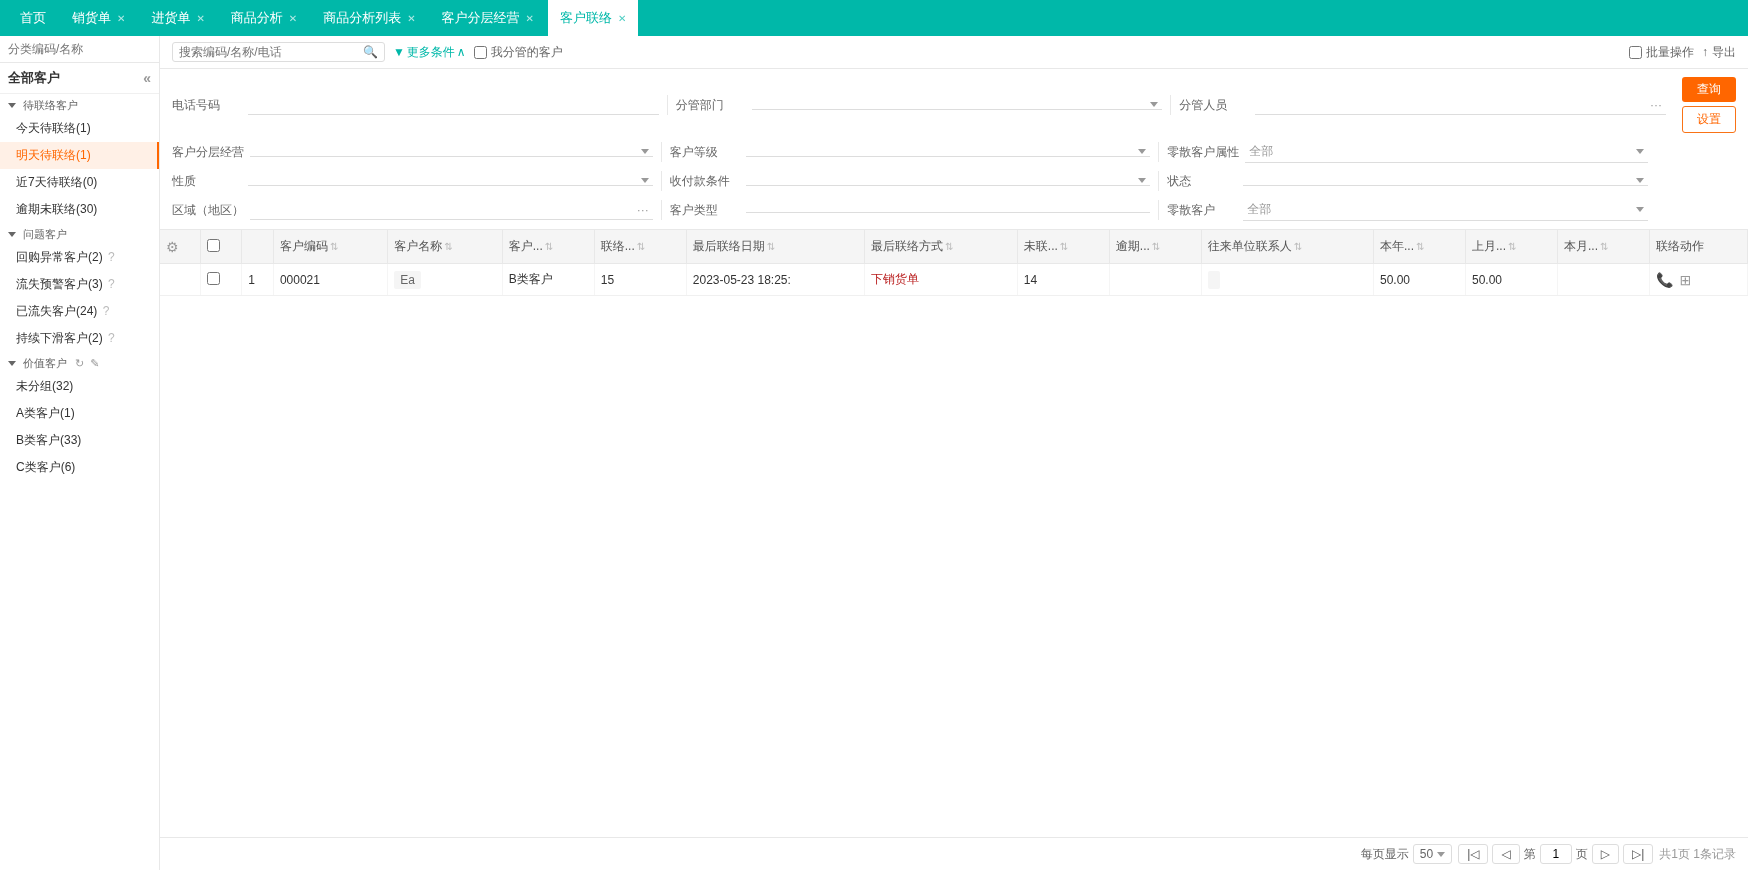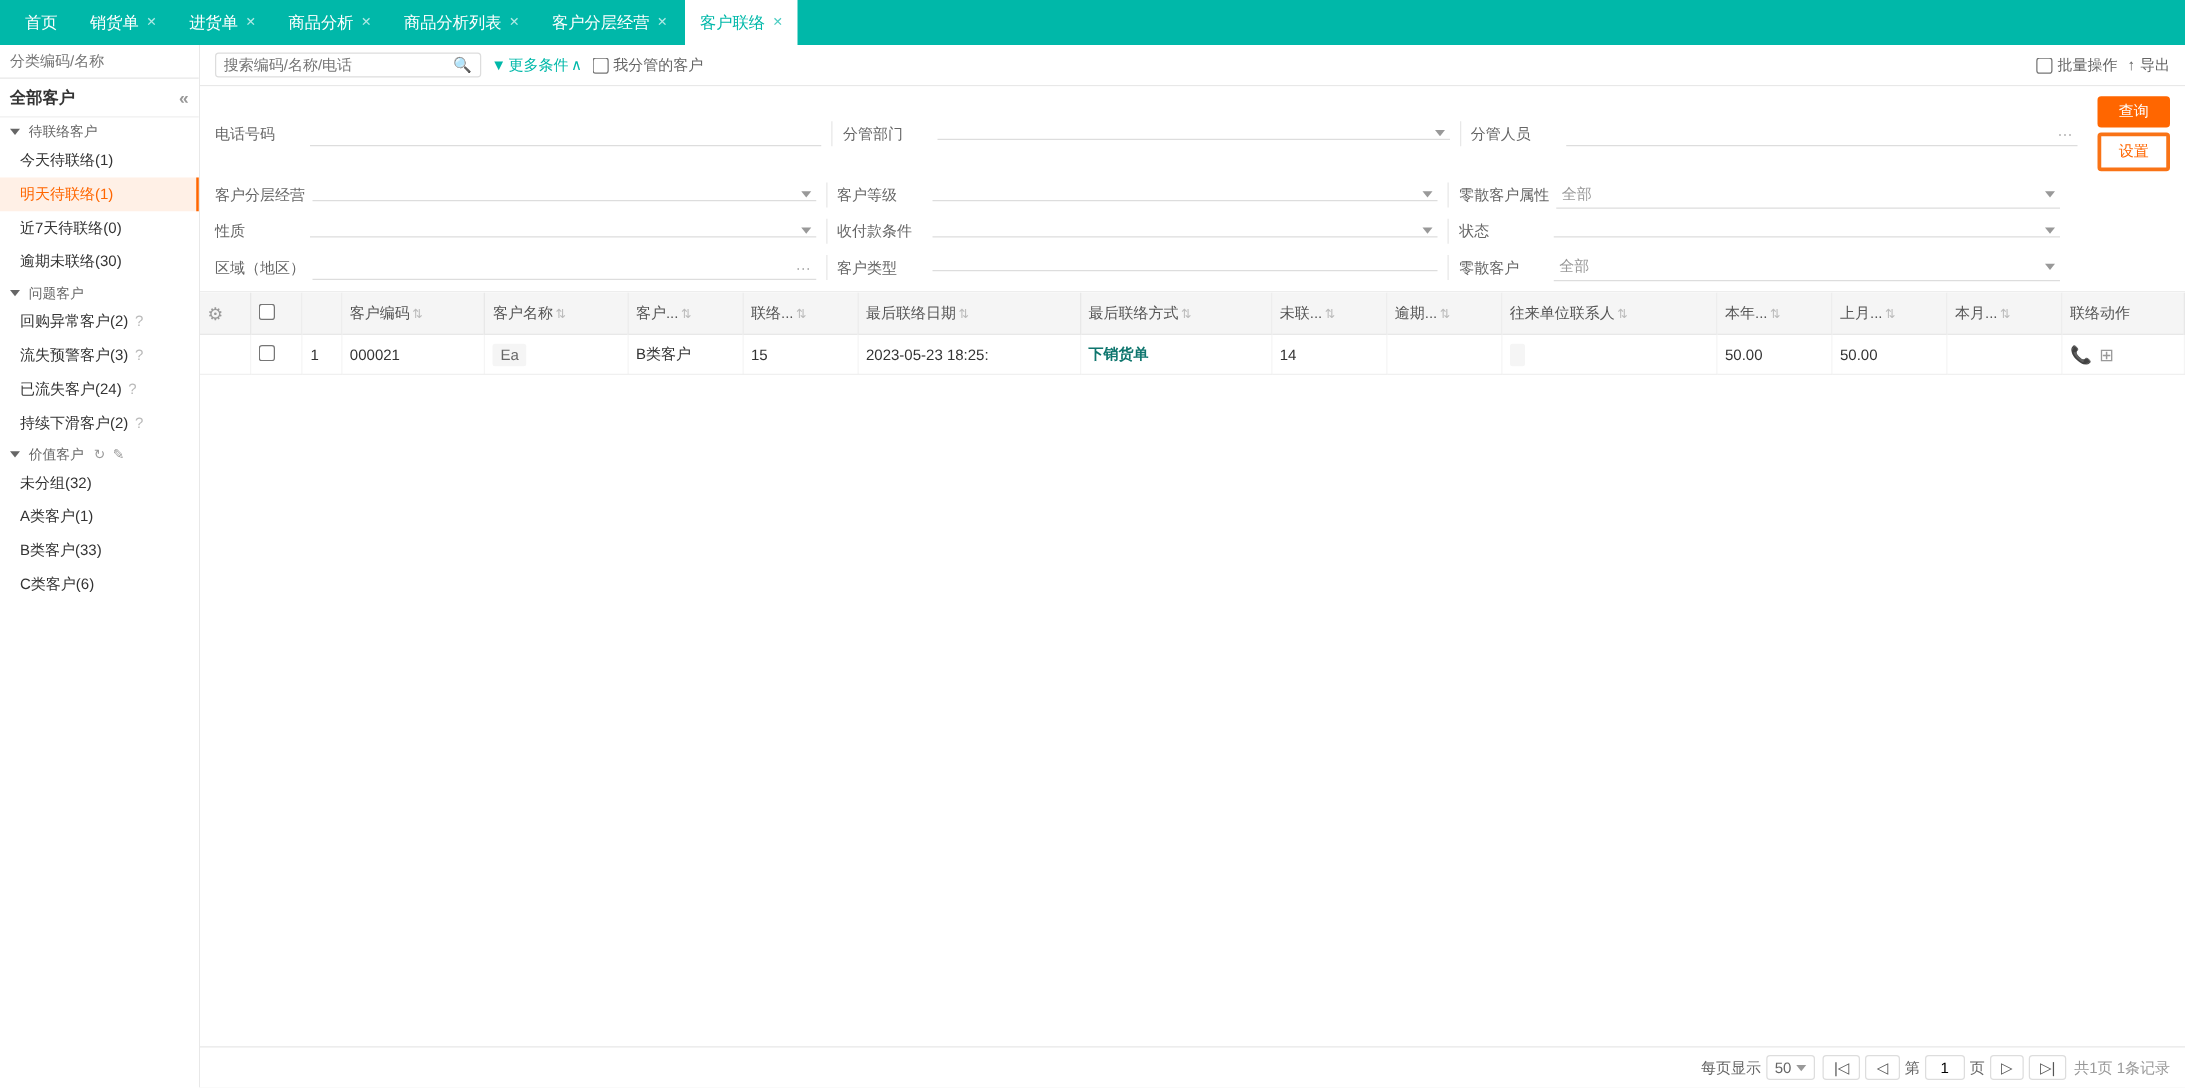--- a/index.html
+++ b/index.html
@@ -228,21 +228,21 @@
       color: #fff;
       border: none;
       border-radius: 3px;
       padding: 4px 14px;
       cursor: pointer;
       font-size: 12px;
     }
     .btn-reset {
       background: #fff;
       color: #ff6600;
-      border: 3px solid #f97316;
+      border: 1px solid #f97316;
       border-radius: 3px;
       padding: 4px 14px;
       cursor: pointer;
       font-size: 12px;
     }
     .dots { color: #999; cursor: pointer; }
 
     
     .table-area {
       flex: 1;
@@ -274,21 +274,21 @@
       align-items: center;
       gap: 2px;
     }
     th .sort-icon { color: #bbb; font-size: 10px; }
     td {
       padding: 7px 6px;
       border-bottom: 1px solid #f0f0f0;
       white-space: nowrap;
       border-right: 1px solid #f5f5f5;
     }
-    .td-link { color: #0f766e; cursor: pointer; text-decoration: none; font-weight: bold; }
+    .td-link { color: #b91c1c; cursor: pointer; text-decoration: none; }
     .gear-icon { color: #999; cursor: pointer; font-size: 14px; }
     .action-icons { display: flex; gap: 6px; align-items: center; }
     .action-icon { color: #999; cursor: pointer; font-size: 14px; }
 
     
     .pagination {
       display: flex;
       align-items: center;
       justify-content: flex-end;
       padding: 6px 12px;

